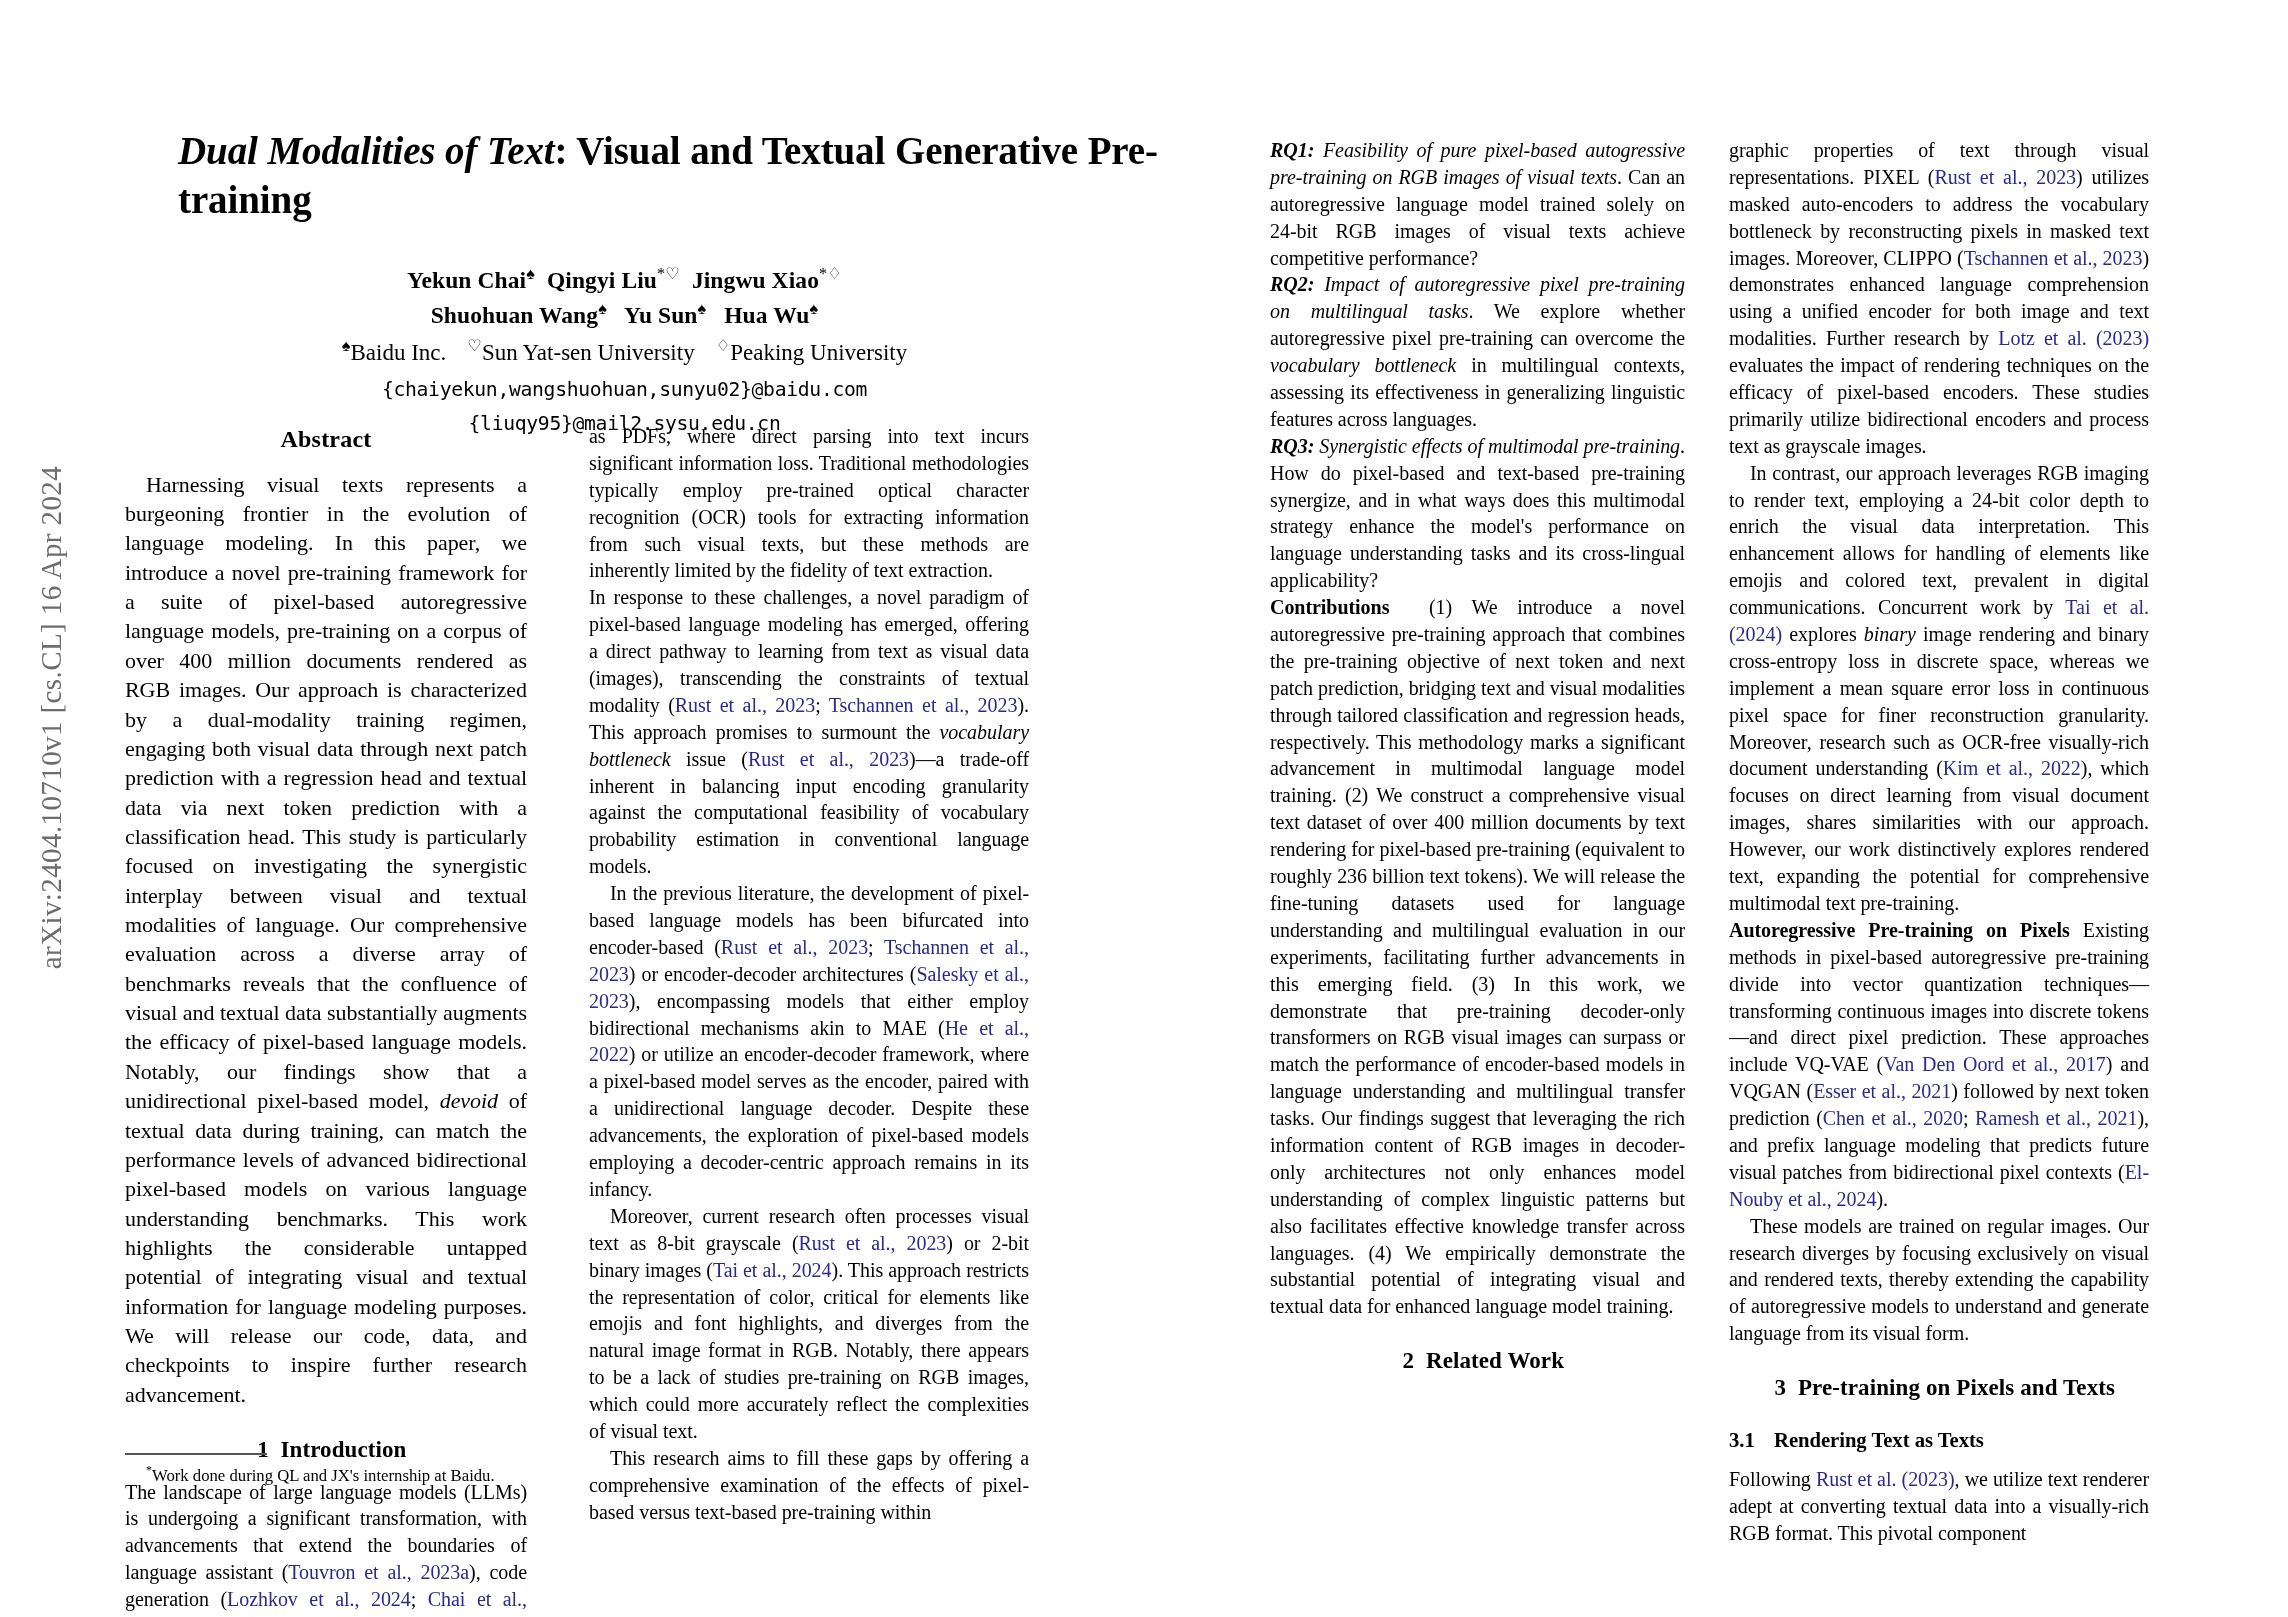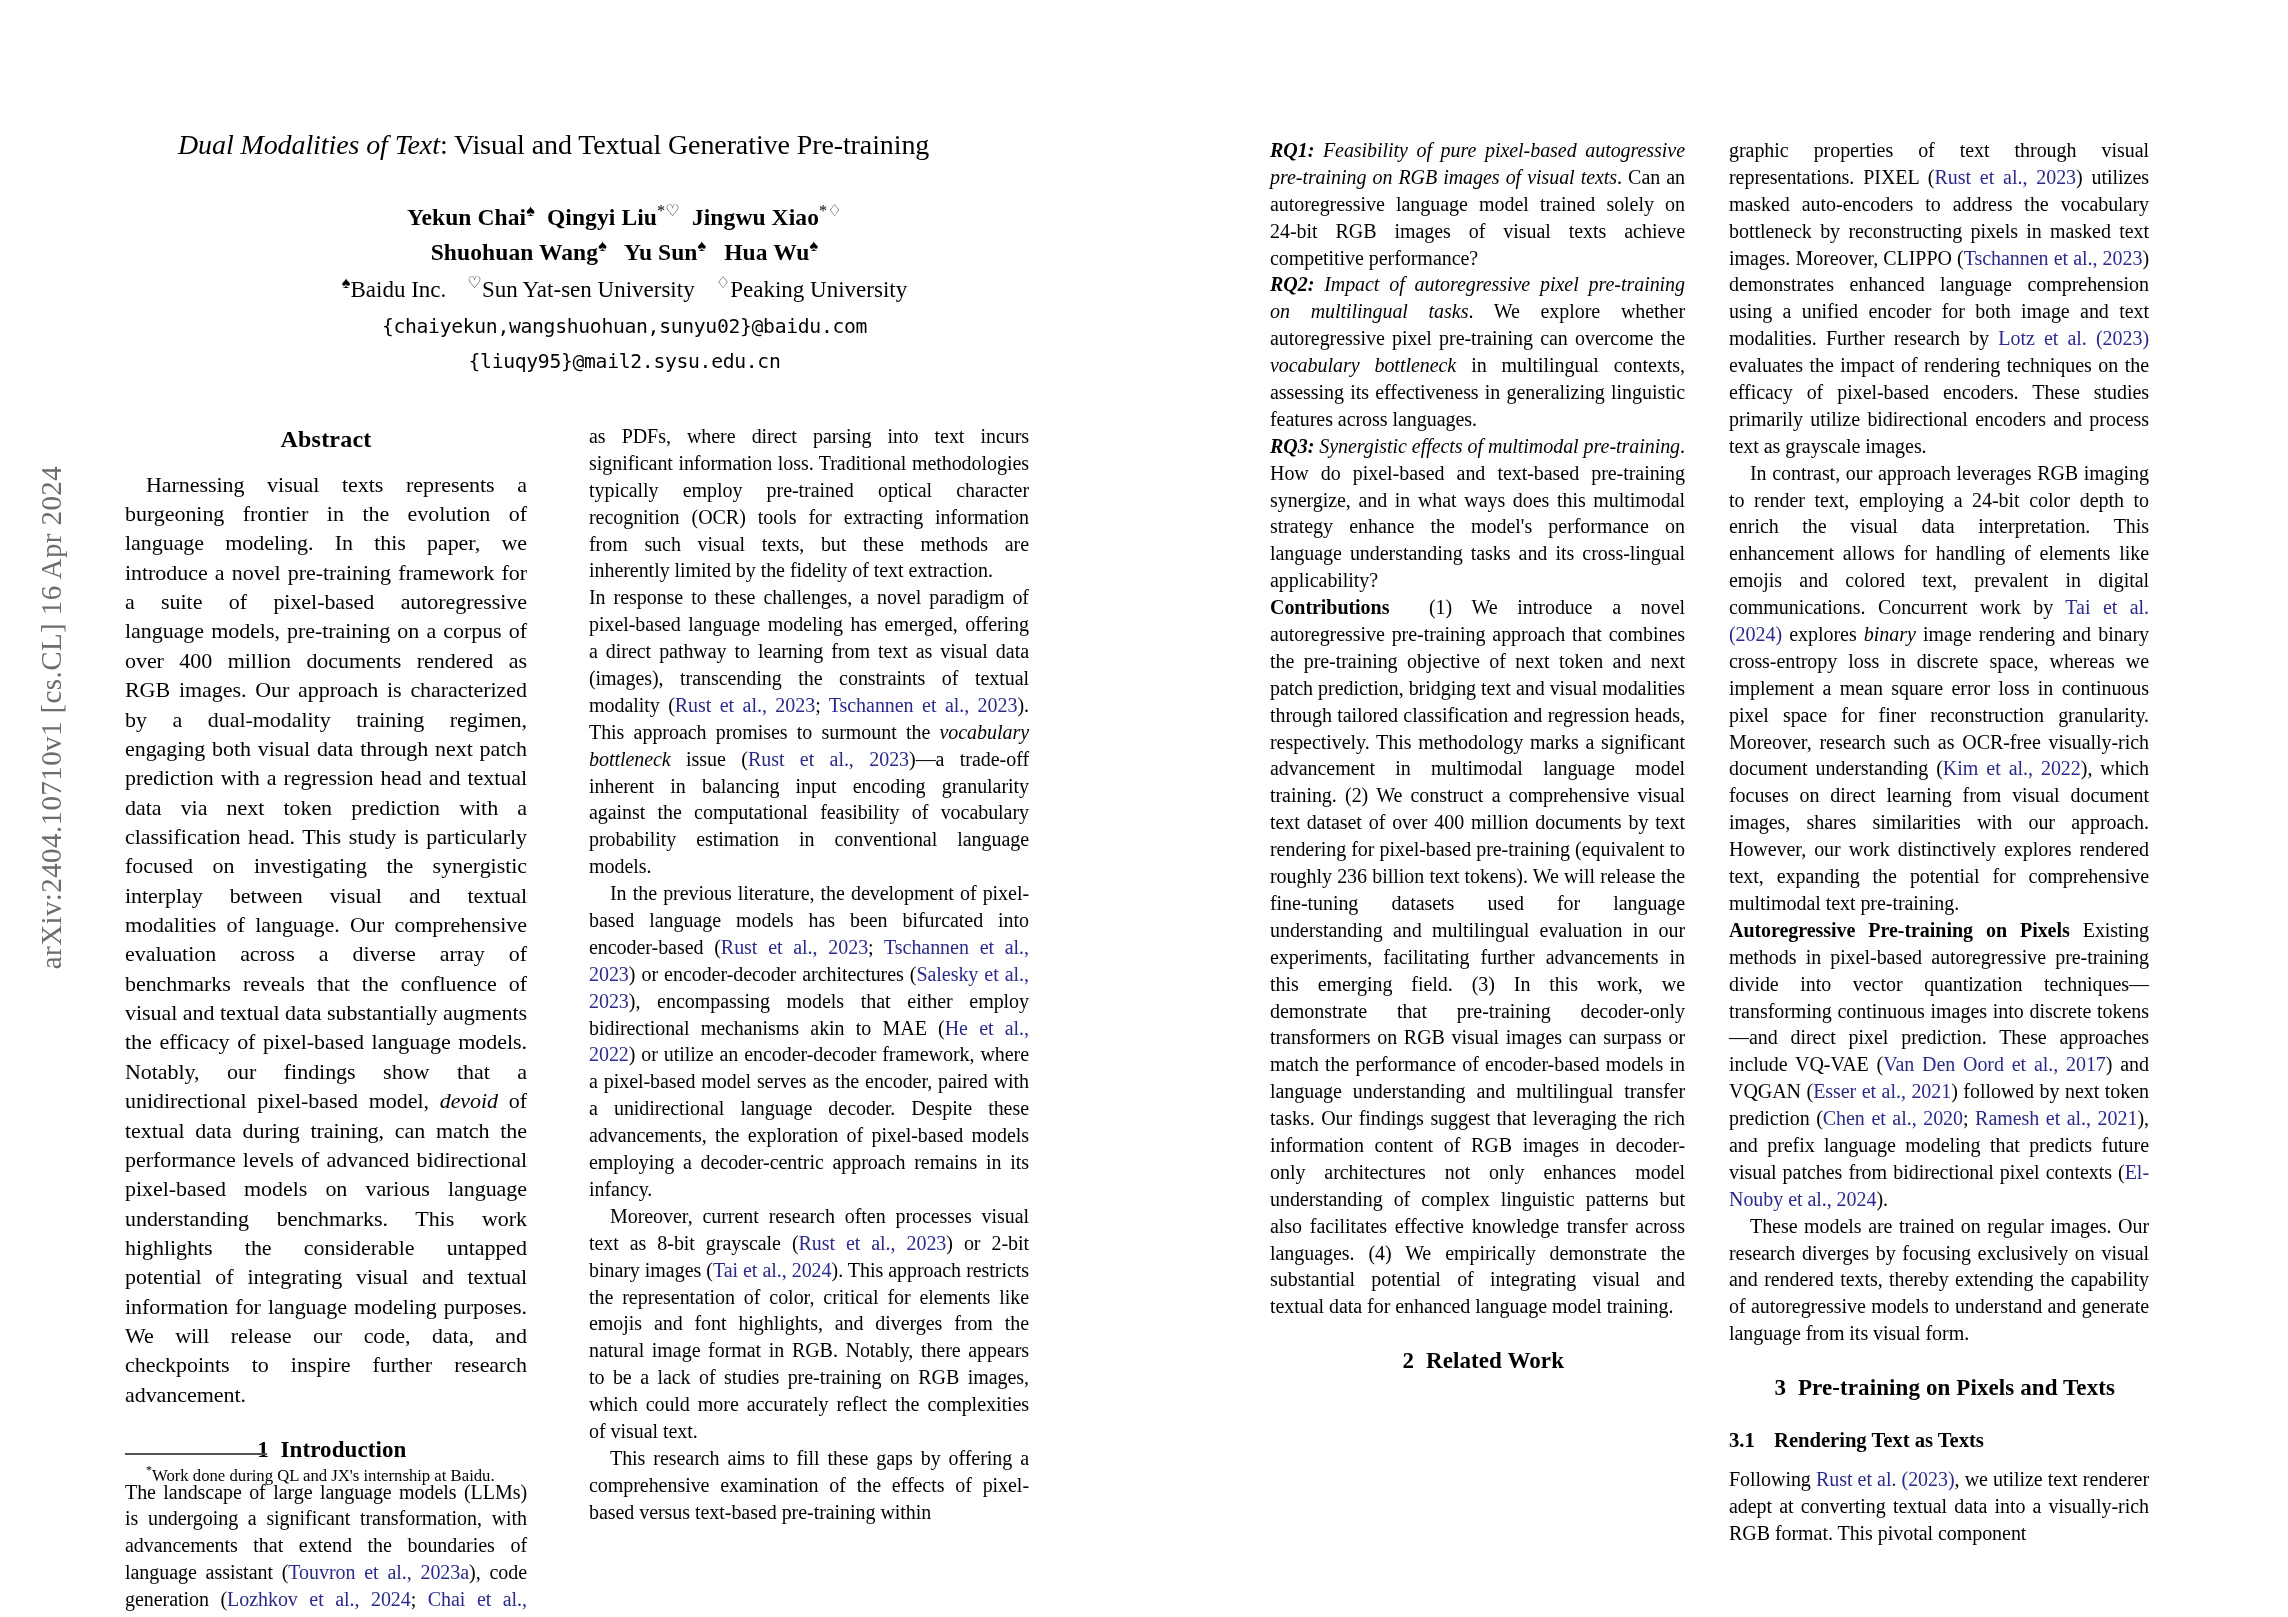--- a/index.html
+++ b/index.html
@@ -41,22 +41,22 @@
   }
 
   
   #header {
     position: absolute;
     left: 125px;
     top: 127px;
     width: 1114px;
   }
   #paper-title {
-    font-size: 28px;
-    font-weight: normal;
+    font-size: 39px;
+    font-weight: bold;
     line-height: 1.25;
     letter-spacing: -0.1px;
     margin: 0 0 0 53px;
   }
   #paper-title .ital { font-style: italic; }
 
   .authors-block {
     margin-top: 37px;
     text-align: center;
     padding-right: 115px;

